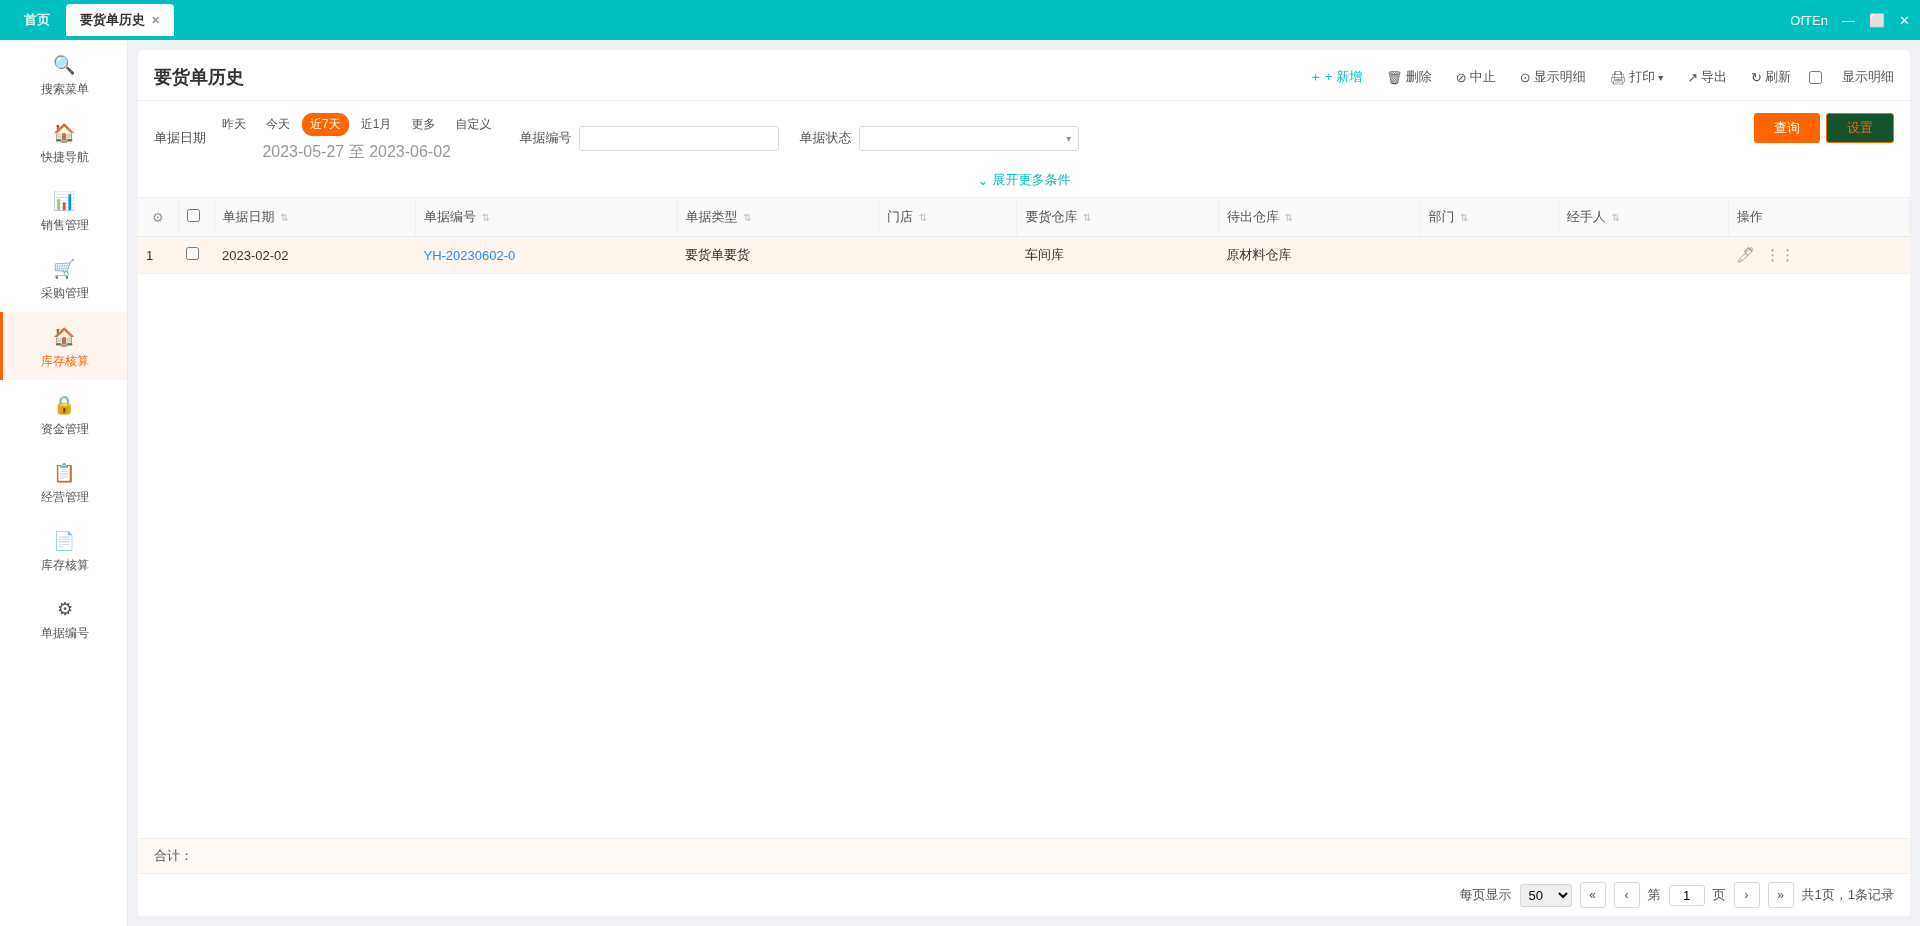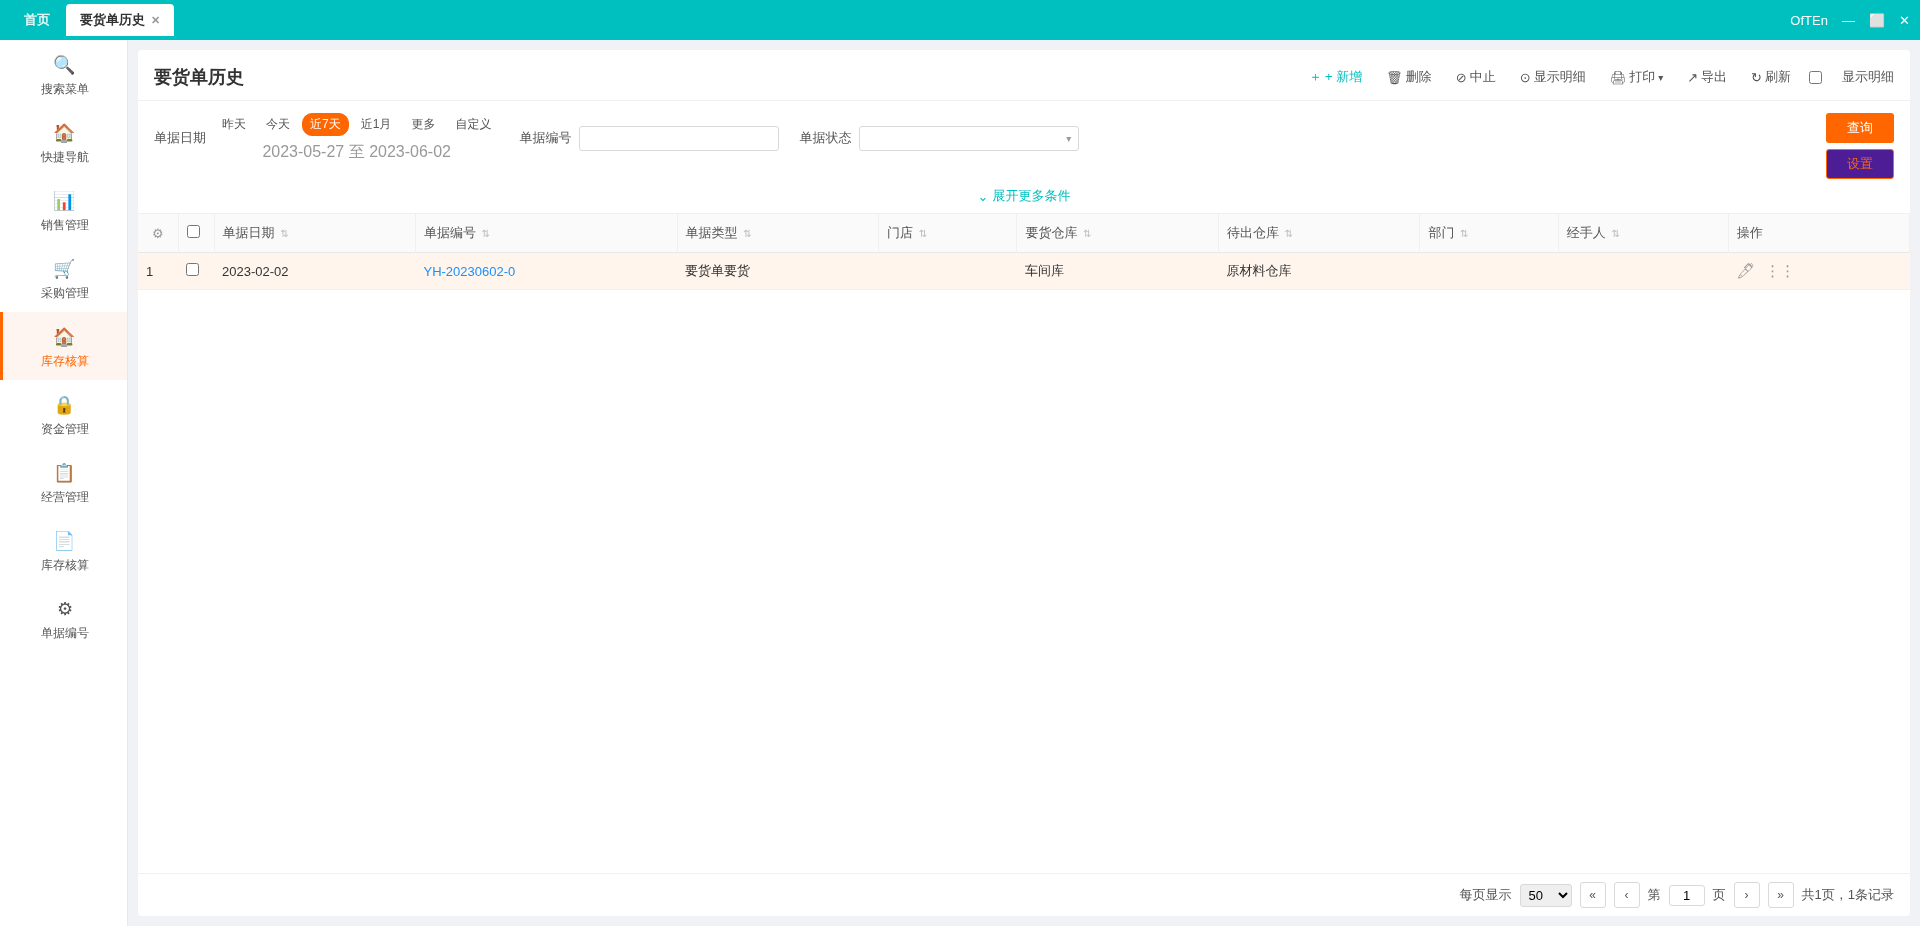--- a/index.html
+++ b/index.html
@@ -222,35 +222,35 @@
       align-items: center;
       justify-content: center;
       gap: 4px;
       color: #00bfbf;
       cursor: pointer;
       font-size: 13px;
       margin-top: 8px;
     }
     .action-buttons {
       display: flex;
-      flex-direction: column;
+      flex-direction: row;
       gap: 6px;
       margin-left: auto;
     }
     .btn-query {
       background: #f60;
       color: #fff;
       border: none;
       border-radius: 3px;
       padding: 6px 20px;
       cursor: pointer;
       font-size: 13px;
     }
     .btn-setting {
-      background: #4c1d95;
+      background: #14532d;
       color: #f60;
       border: 1px solid #f60;
       border-radius: 3px;
       padding: 5px 20px;
       cursor: pointer;
       font-size: 13px;
     }
 
     
     .table-container {
@@ -588,20 +588,23 @@
               </td>
               <td>
                 <span class="action-icon" title="编辑">🖊</span>
                 <span class="action-icon" title="更多" style="margin-left:6px;">⋮⋮</span>
               </td>
             </tr>
           </tbody>
         </table>
       </div>
 
+      <div class="table-footer">
+        <span>合计：</span>
+      </div>
 
       <div class="pagination-bar">
         <span>每页显示</span>
         <select>
           <option>50</option>
           <option>100</option>
           <option>200</option>
         </select>
         <div class="page-btn">«</div>
         <div class="page-btn">‹</div>

